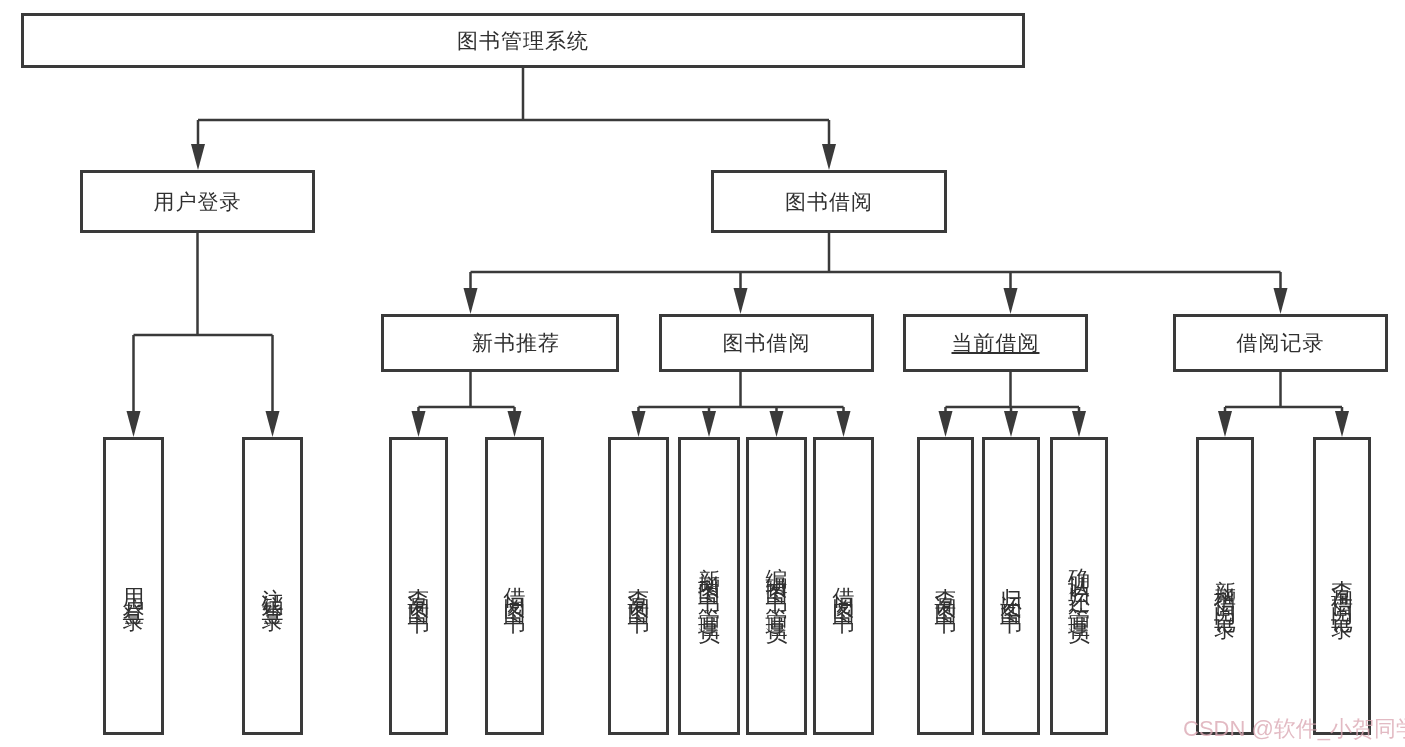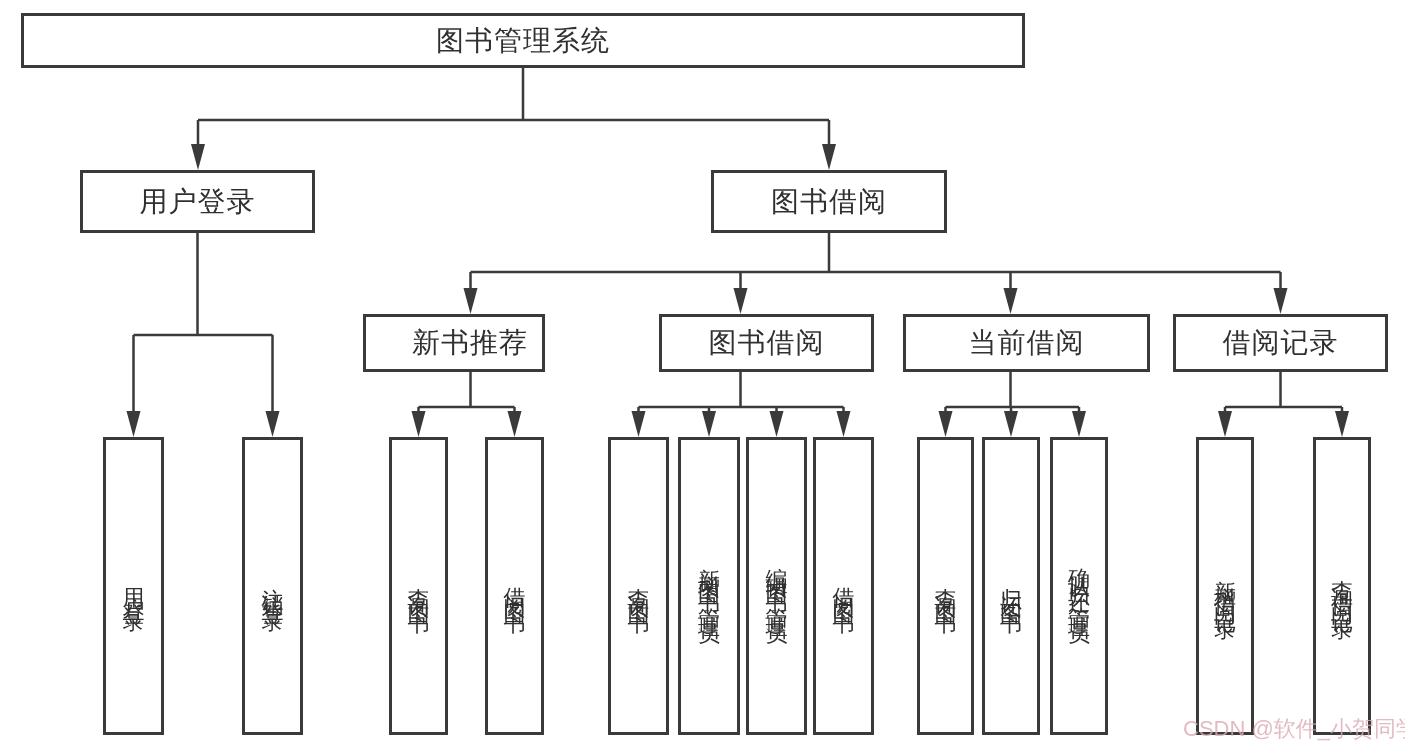--- a/index.html
+++ b/index.html
@@ -21,35 +21,35 @@
   .box {
     position: absolute;
     background: var(--box-fill, #ffffff);
     border: 3px solid var(--box-border, #3a3a3a);
     z-index: 2;
     display: flex;
     align-items: center;
     justify-content: center;
     color: var(--text, #303030);
   }
-  .h { font-size: 28px; letter-spacing: 1px; }
+  .h { font-size: 21px; letter-spacing: 1px; }
   .v .vtext {
     writing-mode: vertical-rl;
     font-size: 22px;
     letter-spacing: 8px;
     line-height: 1;
   }
 
   
   .b-root   { left: 21px;   top: 13px;  width: 1004px; height: 55px; }
   .b-ulogin { left: 80px;   top: 170px; width: 235px;  height: 63px; }
   .b-bmgmt  { left: 711px;  top: 170px; width: 236px;  height: 63px; }
-  .b-nbr    { left: 363px;  top: 314px; width: 182px;  height: 58px; padding-left: 32px; }
+  .b-nbr    { left: 381px;  top: 314px; width: 238px;  height: 58px; padding-left: 32px; }
   .b-bb     { left: 633px;  top: 314px; width: 215px;  height: 58px; margin-left: 26px; }
-  .b-cb     { left: 903px;  top: 314px; width: 247px;  height: 58px; }
+  .b-cb     { left: 903px;  top: 314px; width: 185px;  height: 58px; text-decoration: underline; }
   .b-br     { left: 1173px; top: 314px; width: 215px;  height: 58px; }
 
   .leaf { top: 437px; height: 298px; }
   .b-l1  { left: 103px;  width: 61px; }
   .b-l2  { left: 242px;  width: 61px; }
   .b-l3  { left: 389px;  width: 59px; }
   .b-l4  { left: 485px;  width: 59px; }
   .b-l5  { left: 608px;  width: 61px; }
   .b-l6  { left: 678px;  width: 62px; }
   .b-l7  { left: 746px;  width: 61px; }

